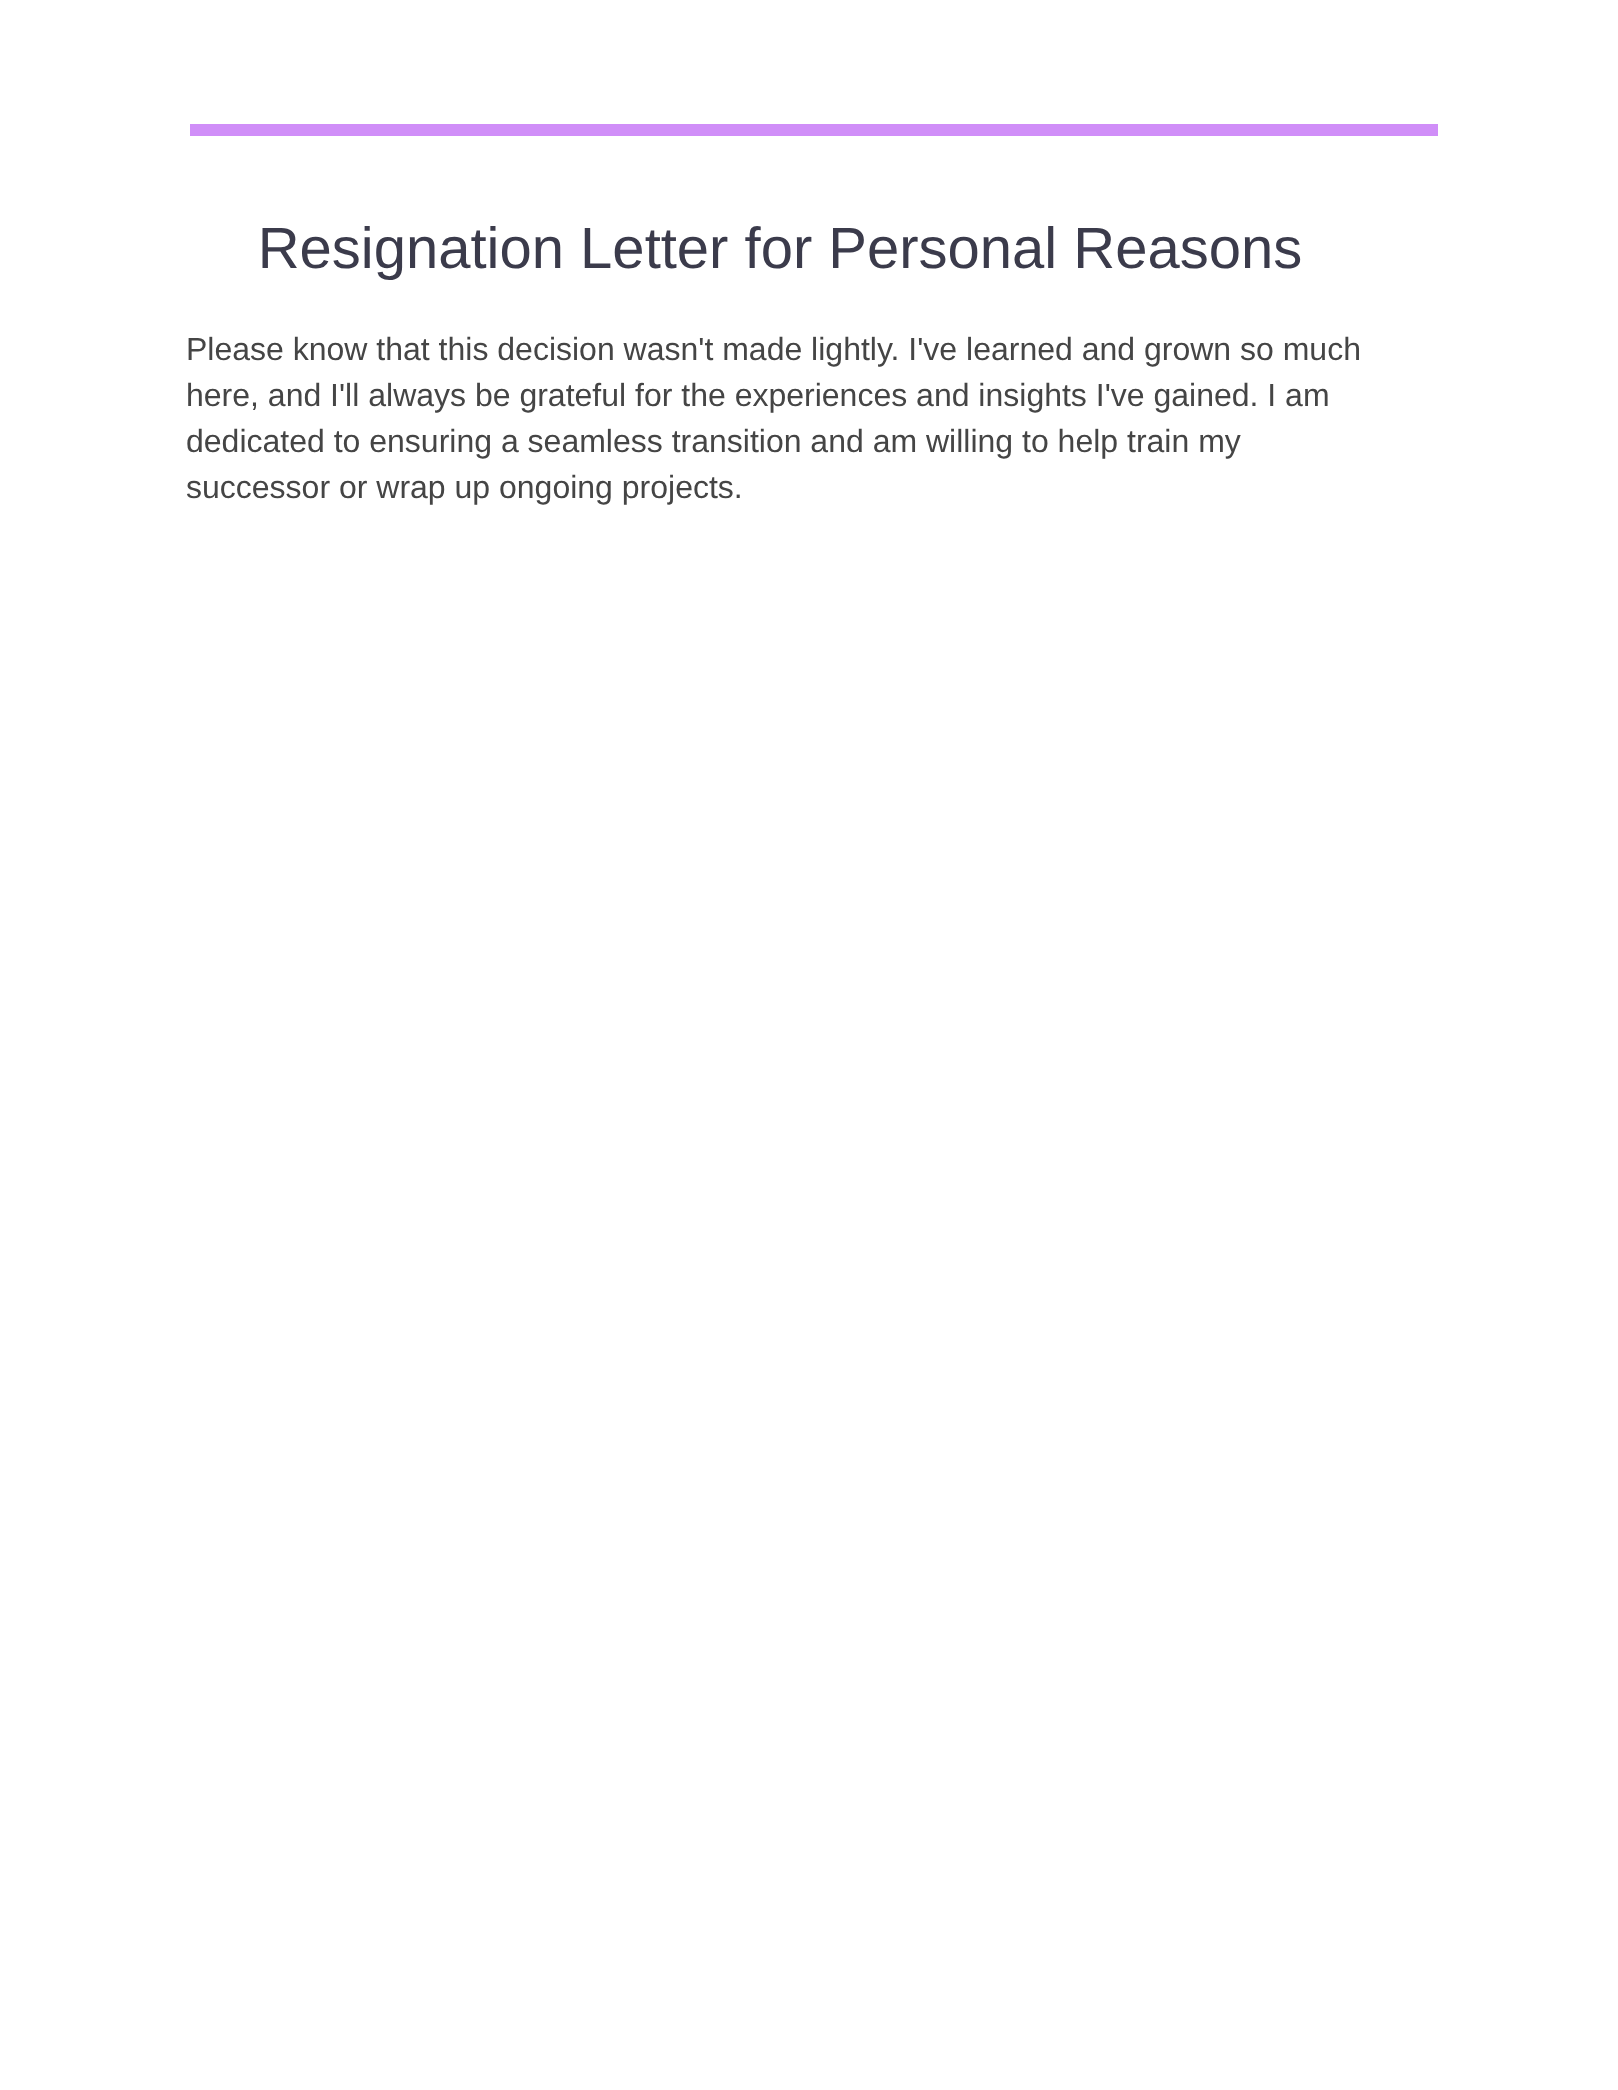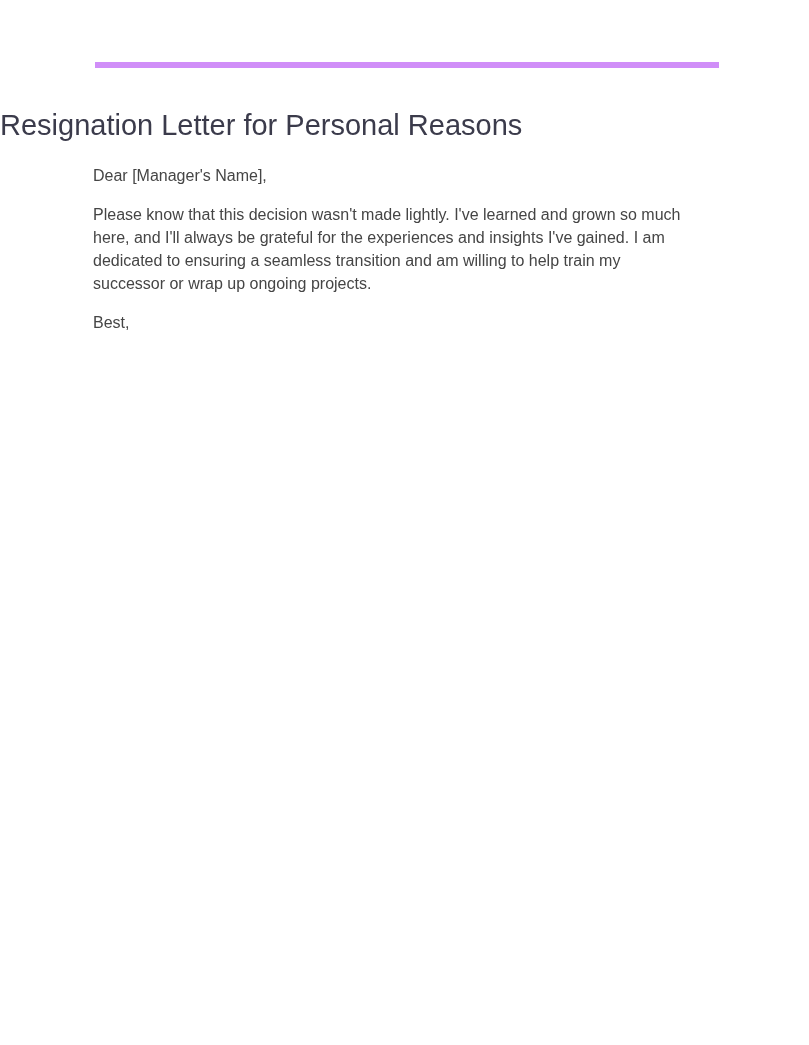--- a/index.html
+++ b/index.html
@@ -1,25 +1,23 @@
 <!DOCTYPE html>
 <html><head>
   <meta charset="utf-8">
   <style>
     html, body { margin: 0; padding: 0; background: #ffffff; }
     body { width: 809px; height: 1045px; position: relative; overflow: hidden; }
     .accent-bar { position: absolute; left: 95px; top: 62px; width: 624px; height: 6px; background: #d08ef8; }
-    .title { position: absolute; left: 0; width: 780px; top: 106px; 
+    .title { position: absolute; left: 0; width: 780px; top: 106px; text-align: center;
       font-family: "Liberation Sans", sans-serif; font-size: 29px; color: #3b3b4b; margin: 0; font-weight: normal; line-height: 38px; }
     .body { position: absolute; left: 93px; top: 164px; width: 600px;
       font-family: "Liberation Sans", sans-serif; font-size: 16px; line-height: 23px; color: #454545; }
     .body p { margin: 0 0 16px 0; }
   </style>
 </head>
 <body>
 
 <div class="accent-bar"></div>
 <h1 class="title">Resignation Letter for Personal Reasons</h1>
 <div class="body">
-  <p>Dear [Manager's Name],</p>
   <p>Please know that this decision wasn't made lightly. I've learned and grown so much here, and I'll always be grateful for the experiences and insights I've gained. I am dedicated to ensuring a seamless transition and am willing to help train my successor or wrap up ongoing projects.</p>
-  <p style="margin:0">Best,</p>
 </div>
 
 </body></html>

